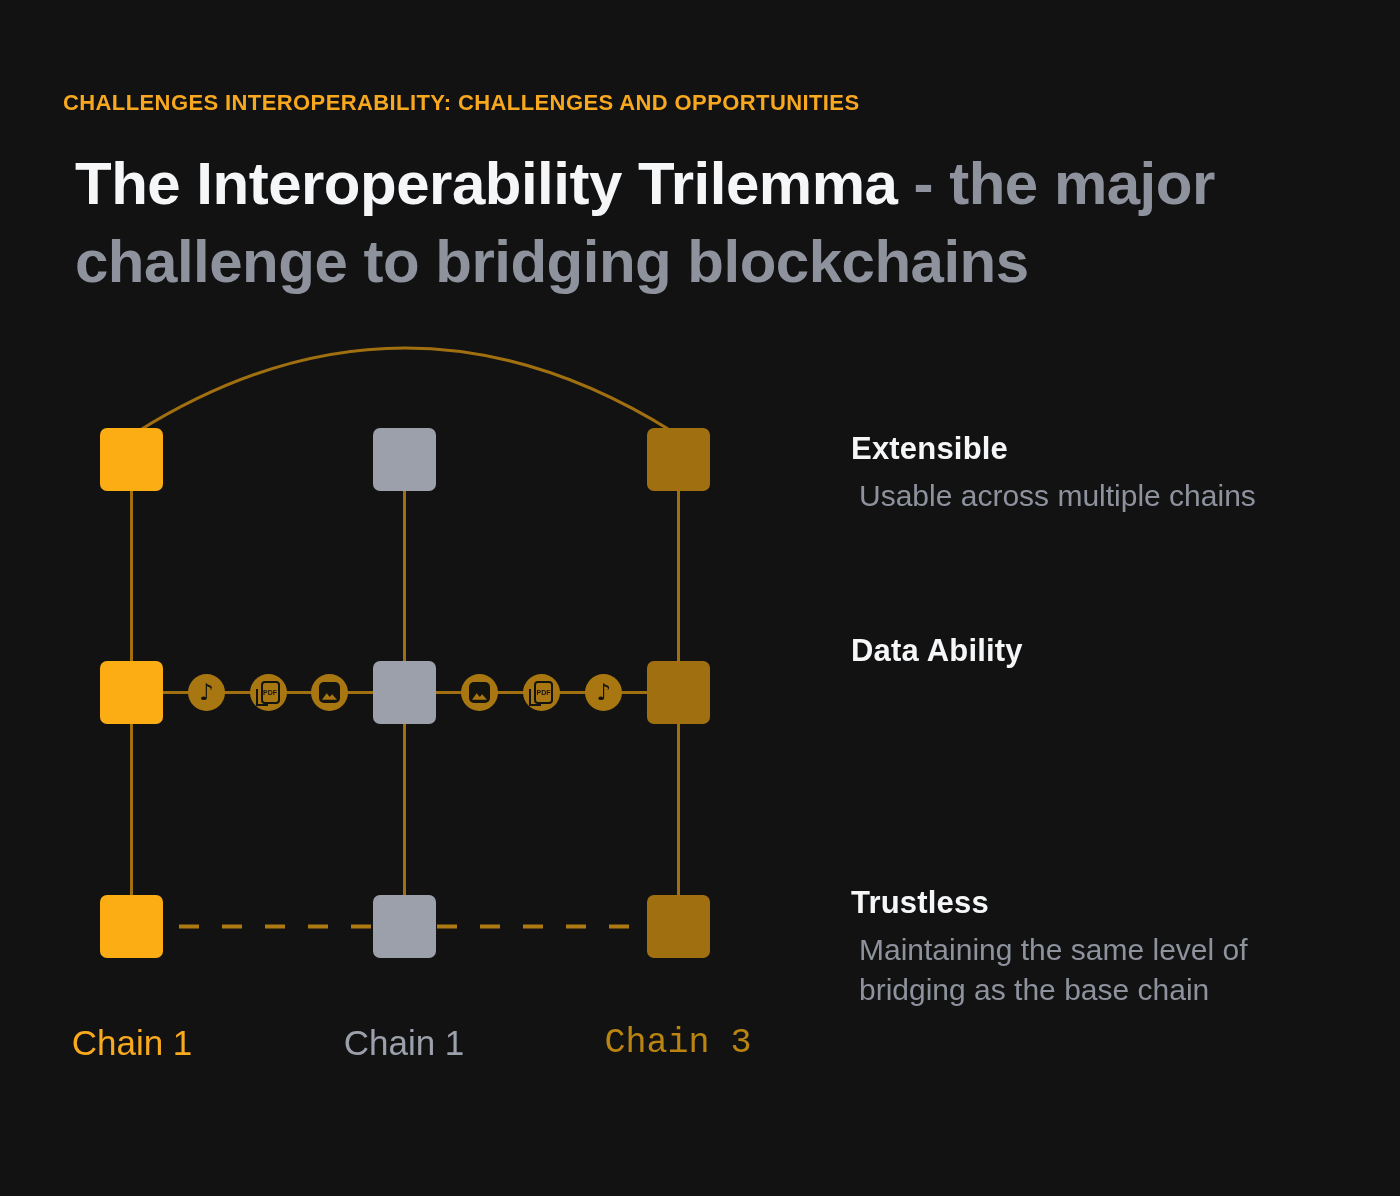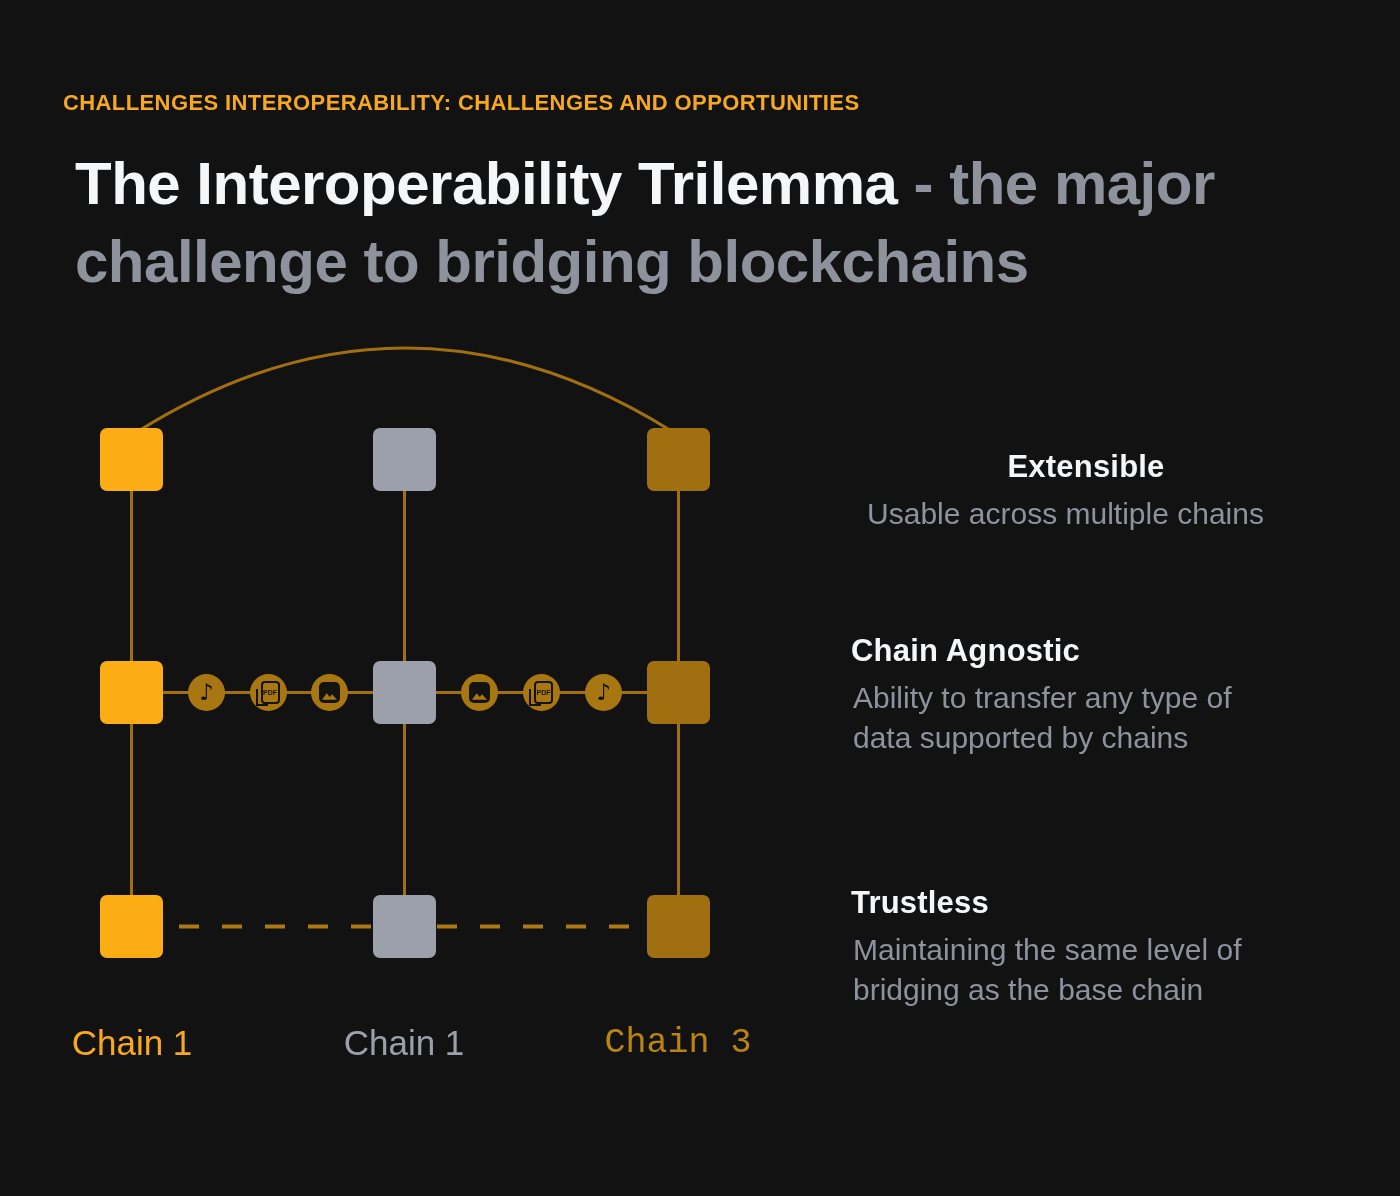--- a/index.html
+++ b/index.html
@@ -55,26 +55,26 @@
   .g-img path{fill:var(--icon-circle,#A87711);}
 
   .chain-label{position:absolute;top:1025px;transform:translateX(-50%);
     font-size:35px;line-height:36px;white-space:nowrap;z-index:2;}
   .chain-1{left:132px;color:var(--lb1,#F8A91E);}
   .chain-2{left:404px;color:var(--lb2,#9BA0AB);}
   .chain-3{left:678px;color:var(--lb3,#BA8410);font-family:Liberation Mono, monospace;}
 
   
   .feature{position:absolute;left:851px;width:470px;}
-  .f-ext{top:448px;text-align:center;}
+  .f-ext{top:430px;}
   .f-da{top:632px;}
   .f-tr{top:884px;}
   .feature h2{margin:0 0 8px;font-size:31px;line-height:38px;font-weight:700;
     letter-spacing:.2px;color:var(--title-white,#F5F6F7);}
-  .feature p{margin:2px;font-size:30px;line-height:40px;max-width:425px;
+  .feature p{margin:8px;font-size:30px;line-height:40px;max-width:425px;
     color:var(--body-gray,#8D929D);}
 </style>
 </head>
 <body>
 
 <div class="kicker">CHALLENGES INTEROPERABILITY: CHALLENGES AND OPPORTUNITIES</div>
 <h1 class="title"><span>The Interoperability Trilemma</span> <span class="secondary">- the major challenge to bridging blockchains</span></h1>
 
 <svg class="connectors" width="1400" height="1196" viewBox="0 0 1400 1196">
   <path class="stroke-gold" fill="none" stroke-width="3" d="M 137 432 Q 405 264 673 432"></path>
@@ -132,19 +132,18 @@
 
 <div class="chain-label chain-1">Chain 1</div>
 <div class="chain-label chain-2">Chain 1</div>
 <div class="chain-label chain-3">Chain 3</div>
 
 <div class="feature f-ext">
   <h2>Extensible</h2>
   <p>Usable across multiple chains</p>
 </div>
 <div class="feature f-da">
-  <h2>Chain Agnostic</h2>
-  <p>Ability  to transfer any type of data supported by chains</p>
+  <h2>Data Ability</h2>
 </div>
 <div class="feature f-tr">
   <h2>Trustless</h2>
   <p>Maintaining the same level of bridging as the base chain</p>
 </div>
 
 </body></html>

